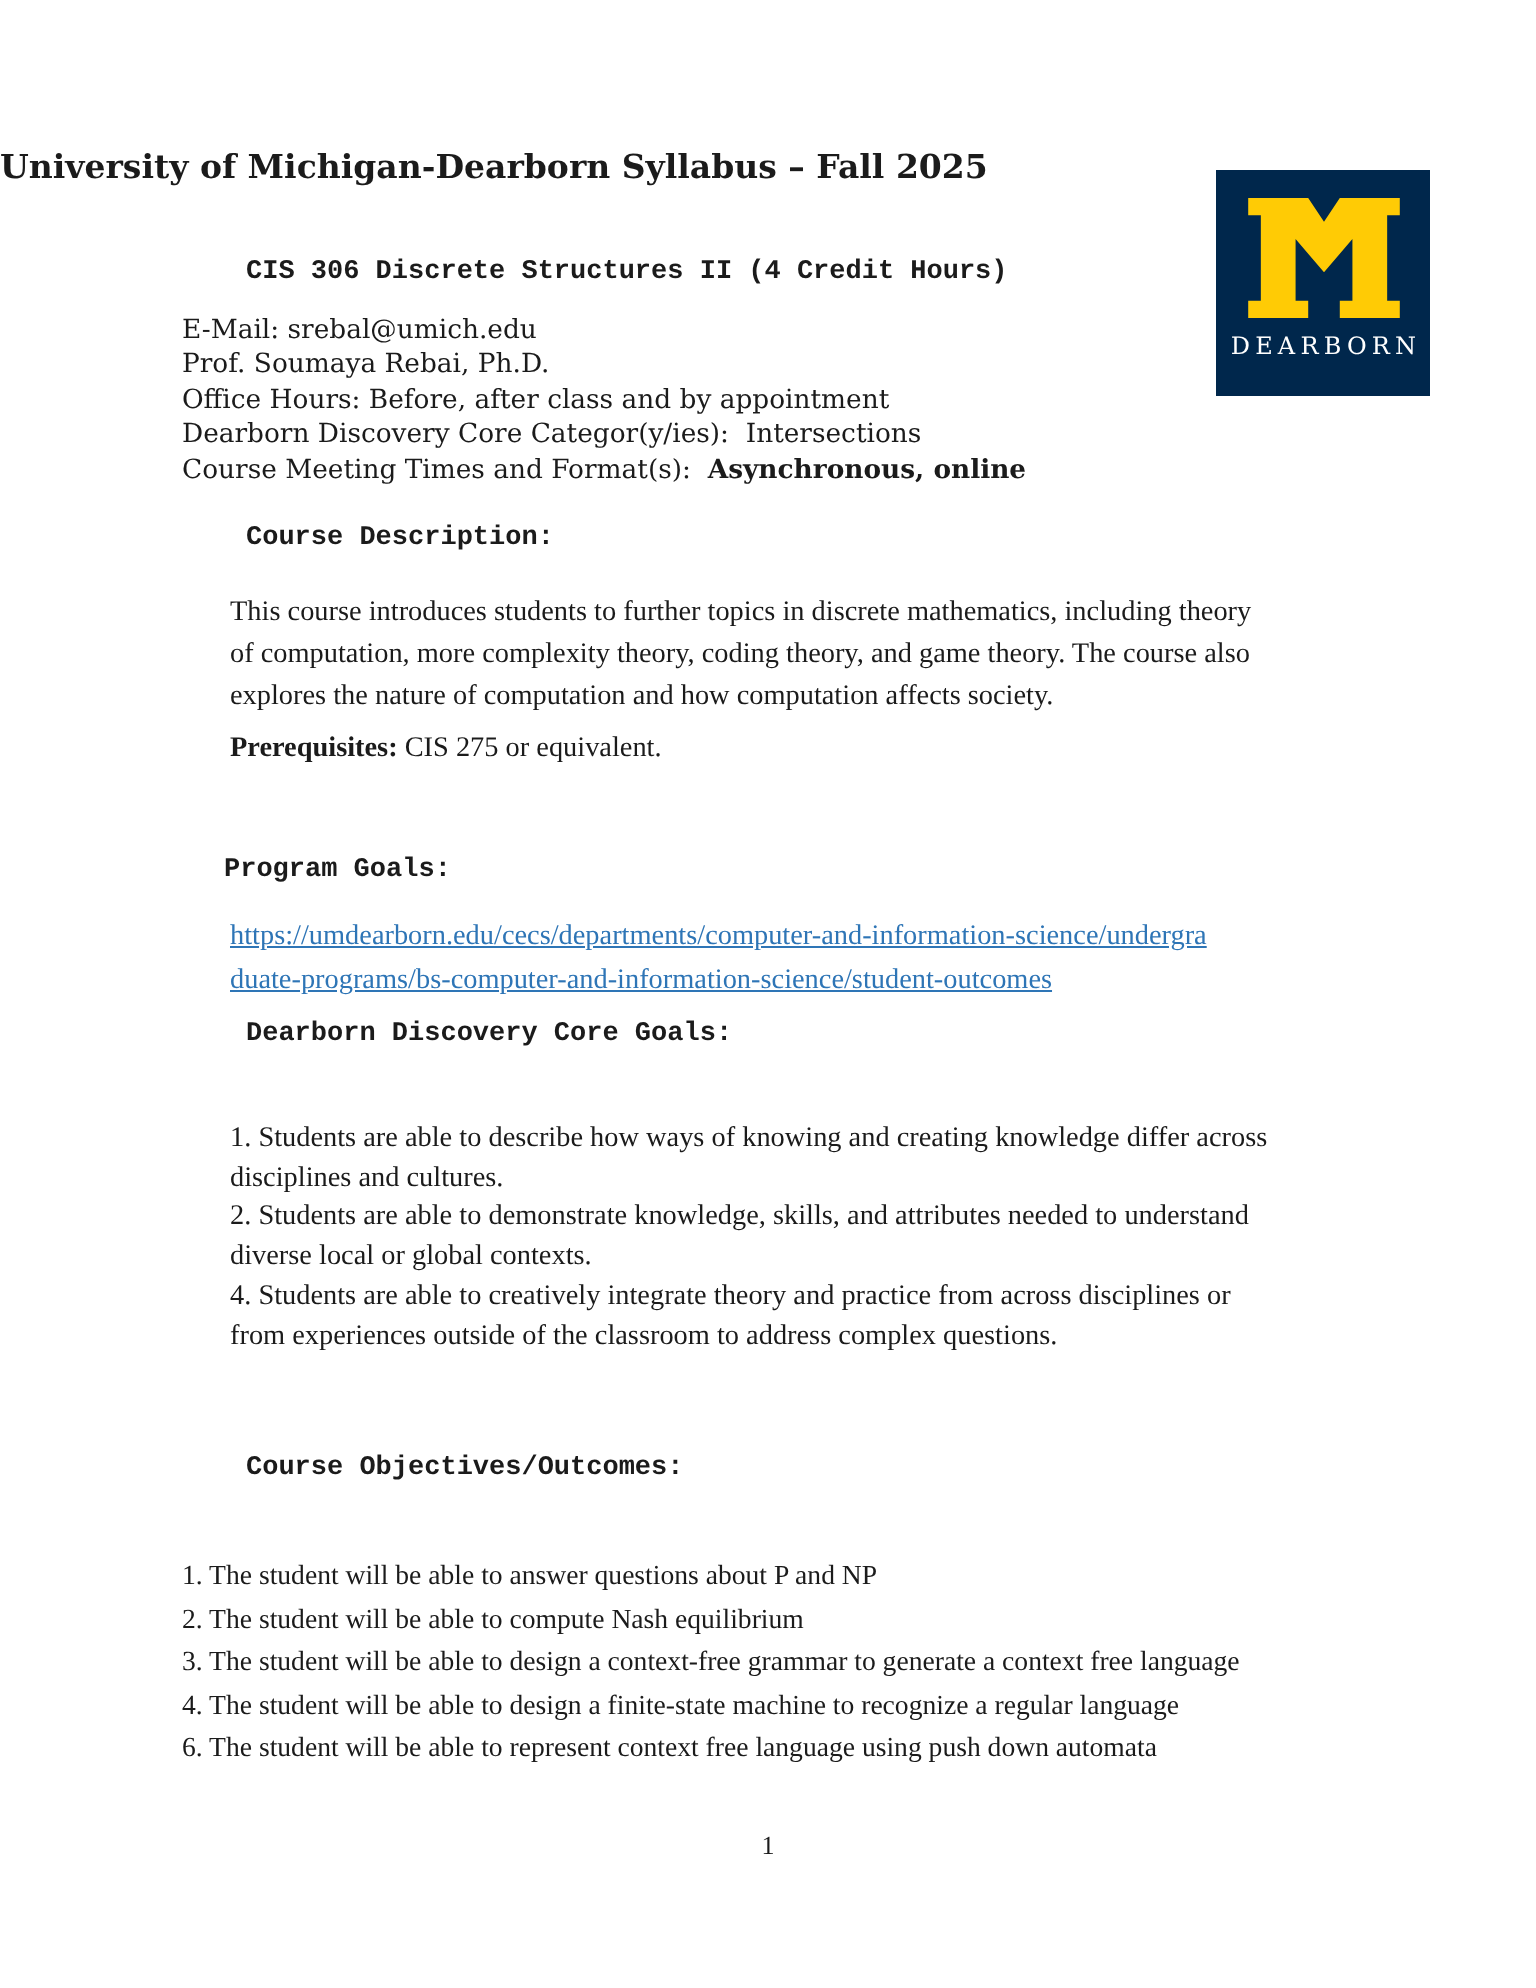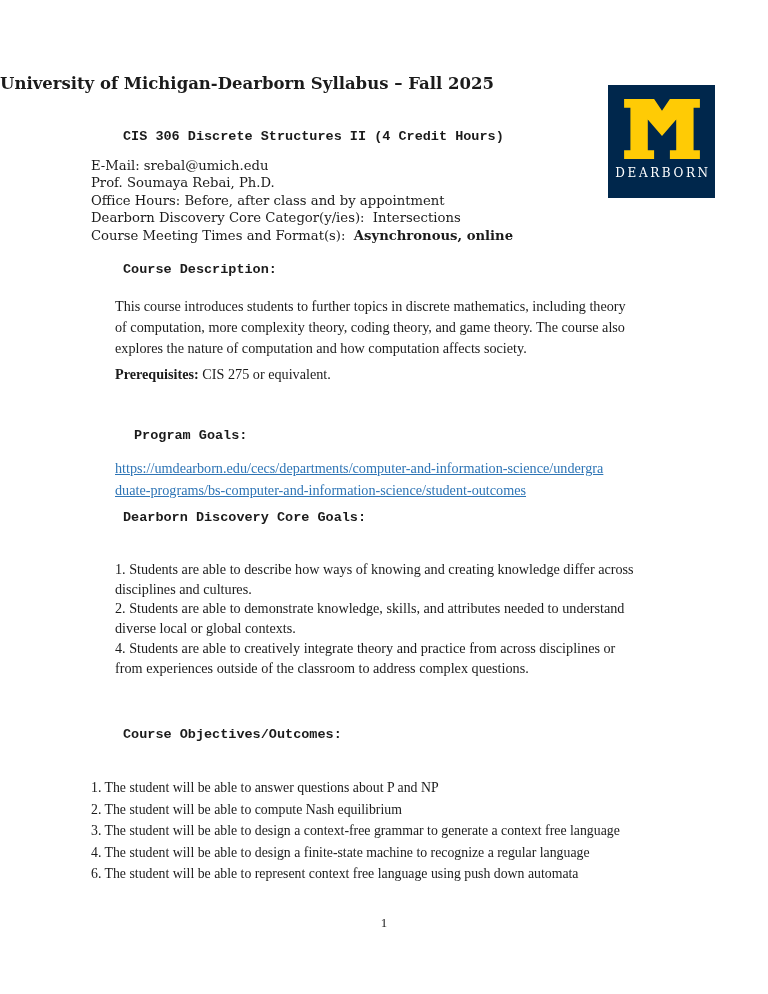--- a/index.html
+++ b/index.html
@@ -42,21 +42,21 @@
 
   .heading {
     font-family: Liberation Mono, monospace;
     font-weight: bold;
     font-size: 13.5px;
     white-space: nowrap;
     margin-left: 32px;
   }
   .h-course  { top: 129px; left: 91px; }
   .h-desc    { top: 262px; left: 91px; }
-  .h-pgoals  { top: 428px; left: 102px; text-align: right; }
+  .h-pgoals  { top: 428px; left: 80px; text-align: right; }
   .h-ddc     { top: 510px; left: 91px; }
   .h-obj     { top: 727px; left: 91px; }
 
   .contact-block {
     top: 157px; left: 91px;
     font-family: "DejaVu Serif", serif;
     font-size: 13.2px;
     line-height: 17.4px;
     white-space: nowrap;
   }

